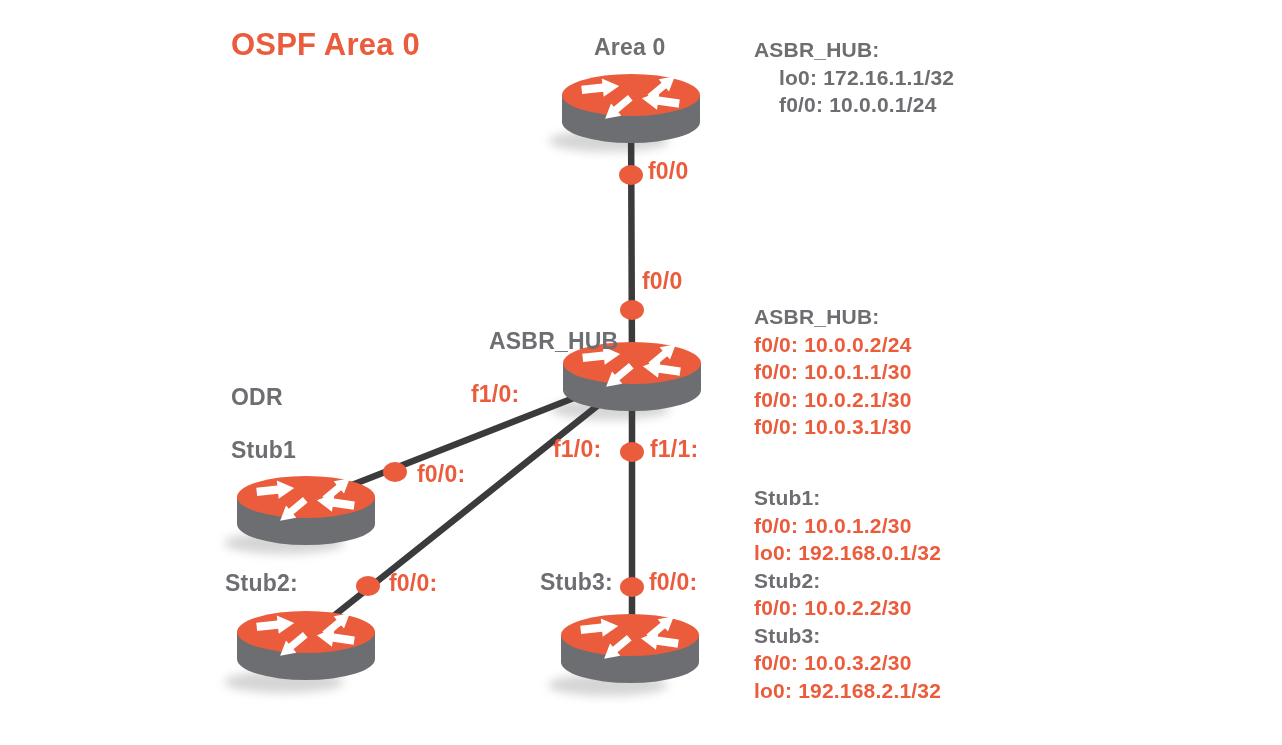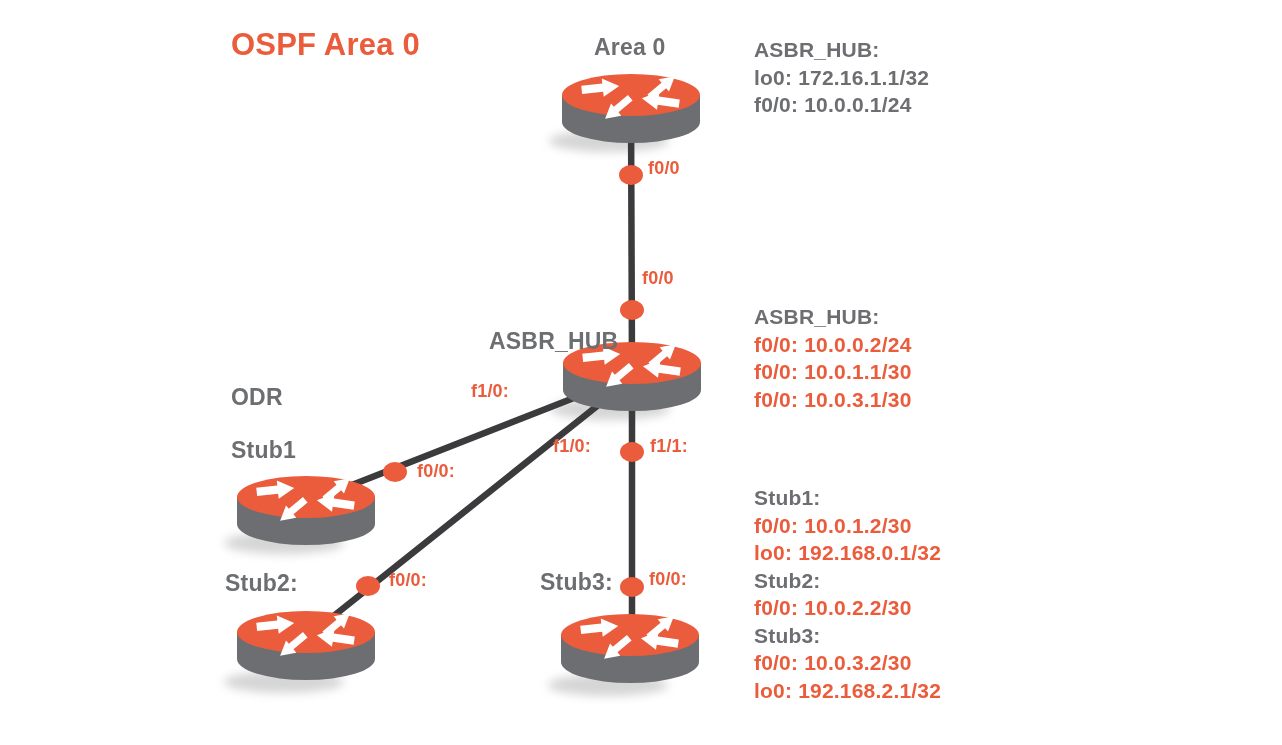--- a/index.html
+++ b/index.html
@@ -23,32 +23,32 @@
   .lbl {
     position: absolute;
     font-weight: 700;
     white-space: nowrap;
     letter-spacing: 0.2px;
   }
   .lbl-gray  { color: var(--gray); }
   .lbl-orange{ color: var(--orange); }
   .fs-title  { font-size: 31px; }
   .fs-node   { font-size: 23px; }
-  .fs-if     { font-size: 18px; }
+  .fs-if     { font-size: 23px; }
   .info-col {
     position: absolute;
     left: 754px;
     width: 440px;
     font-size: 21px;
     line-height: 27.5px;
     font-weight: 700;
     letter-spacing: 0.2px;
   }
   .info-title { color: var(--gray); }
-  .info-line.c-gray   { color: var(--gray); }
+  .info-line.c-gray   { color: var(--gray); margin-left: 25px; }
   .info-line.c-orange { color: var(--orange); }
 </style>
 </head>
 <body>
 
 <div id="stage">
 
   <svg id="net-svg" width="1282" height="745" viewBox="0 0 1282 745">
     <defs>
       <filter id="soft" x="-80%" y="-80%" width="260%" height="260%">
@@ -119,20 +119,21 @@
 
   <div class="info-col" style="top:36px;">
       <div class="info-title">ASBR_HUB:</div>
       <div class="info-line c-gray">lo0: 172.16.1.1/32</div>
       <div class="info-line c-gray">f0/0: 10.0.0.1/24</div>
     </div>
   <div class="info-col" style="top:303px;">
       <div class="info-title">ASBR_HUB:</div>
       <div class="info-line c-orange">f0/0: 10.0.0.2/24</div>
       <div class="info-line c-orange">f0/0: 10.0.1.1/30</div>
+      <div class="info-line c-orange">f0/0: 10.0.2.1/30</div>
       <div class="info-line c-orange">f0/0: 10.0.3.1/30</div>
     </div>
   <div class="info-col" style="top:484px;">
       <div class="info-title">Stub1:</div>
       <div class="info-line c-orange">f0/0: 10.0.1.2/30</div>
       <div class="info-line c-orange">lo0: 192.168.0.1/32</div>
       <div class="info-title">Stub2:</div>
       <div class="info-line c-orange">f0/0: 10.0.2.2/30</div>
       <div class="info-title">Stub3:</div>
       <div class="info-line c-orange">f0/0: 10.0.3.2/30</div>

